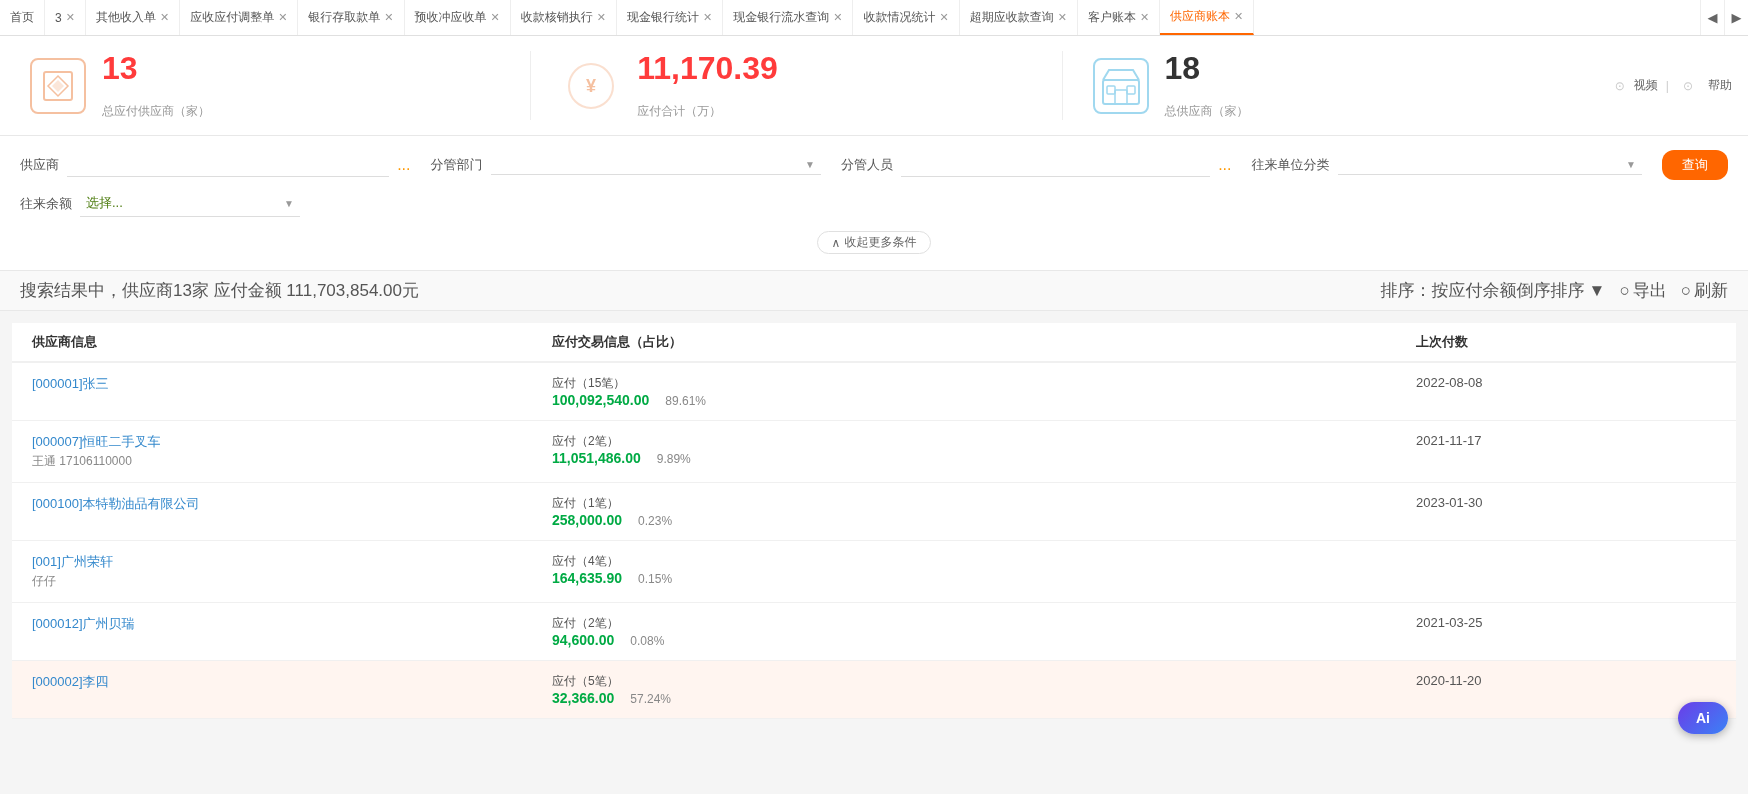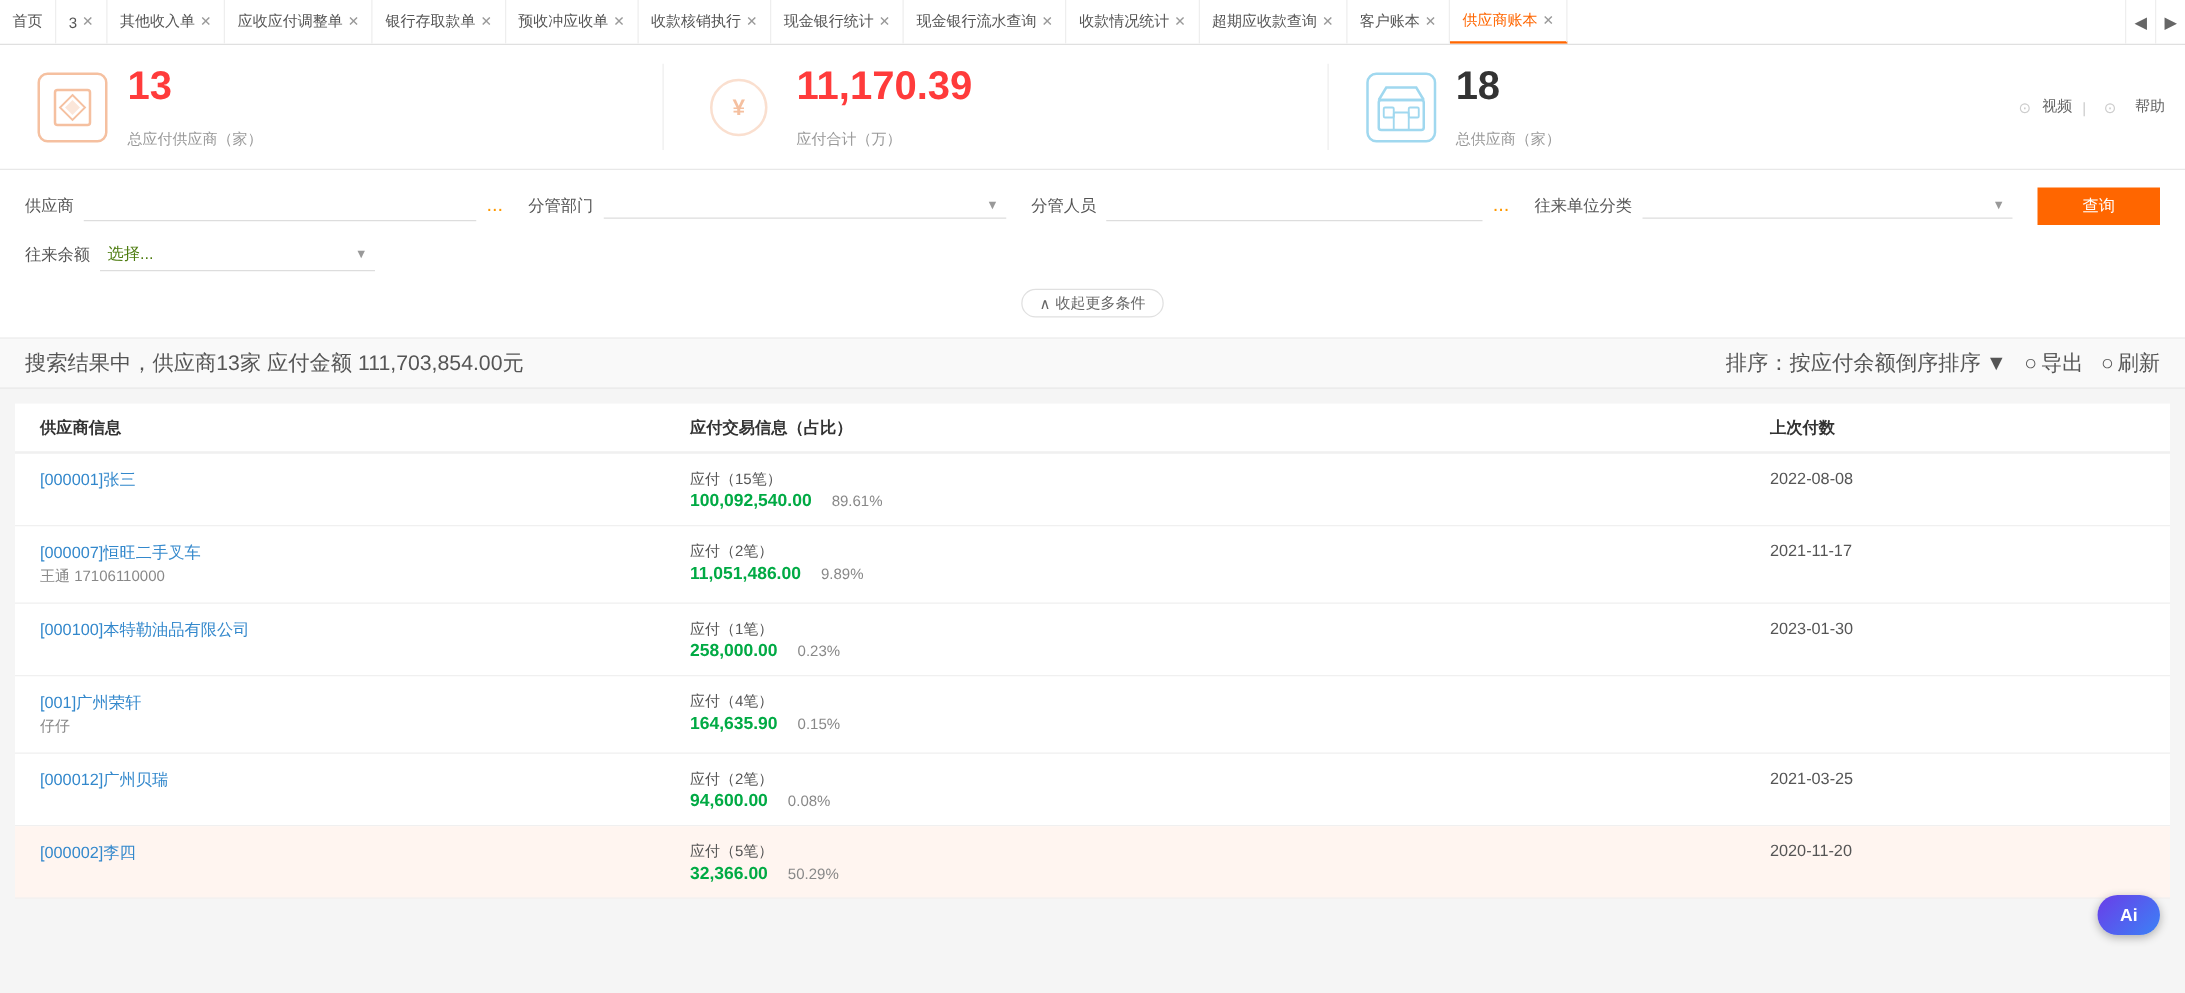--- a/index.html
+++ b/index.html
@@ -156,22 +156,22 @@
       cursor: pointer;
       min-width: 0;
     }
     .filter-select-text { flex: 1; color: #4d7c0f; font-size: 13px; }
     .filter-select-arrow { color: #999; font-size: 10px; }
     .filter-ellipsis { color: #ff9800; font-size: 16px; cursor: pointer; }
     .btn-query {
       background: #ff6600;
       color: #fff;
       border: none;
-      border-radius: 0;
-      padding: 6px 36px;
+      border-radius: 12px;
+      padding: 6px 20px;
       font-size: 13px;
       cursor: pointer;
       flex-shrink: 0;
     }
     .collapse-btn {
       display: flex;
       align-items: center;
       justify-content: center;
       padding: 4px 0 8px;
     }
@@ -548,24 +548,24 @@
   </div>
 
   <div class="table-row highlighted">
     <div>
       <a class="supplier-link">[000002]李四</a>
     </div>
     <div>
       <span class="tx-label">应付（5笔）</span>
       <div class="tx-row">
         <a class="tx-amount">32,366.00</a>
-        <span class="tx-percent">50.29%</span>
+        <span class="tx-percent">57.24%</span>
       </div>
     </div>
     <div>
       <span class="last-pay">2020-11-20</span>
     </div>
   </div>
 </div>
 
-<div style="position:fixed;bottom:46px;right:20px;z-index:999;">
+<div style="position:fixed;bottom:60px;right:20px;z-index:999;">
   <button style="background:linear-gradient(135deg,#6a3de8,#3b82f6);color:#fff;border:none;border-radius:20px;padding:8px 18px;font-size:14px;font-weight:bold;cursor:pointer;box-shadow:0 2px 8px rgba(0,0,0,0.3);">Ai</button>
 </div>
 
 </body></html>

